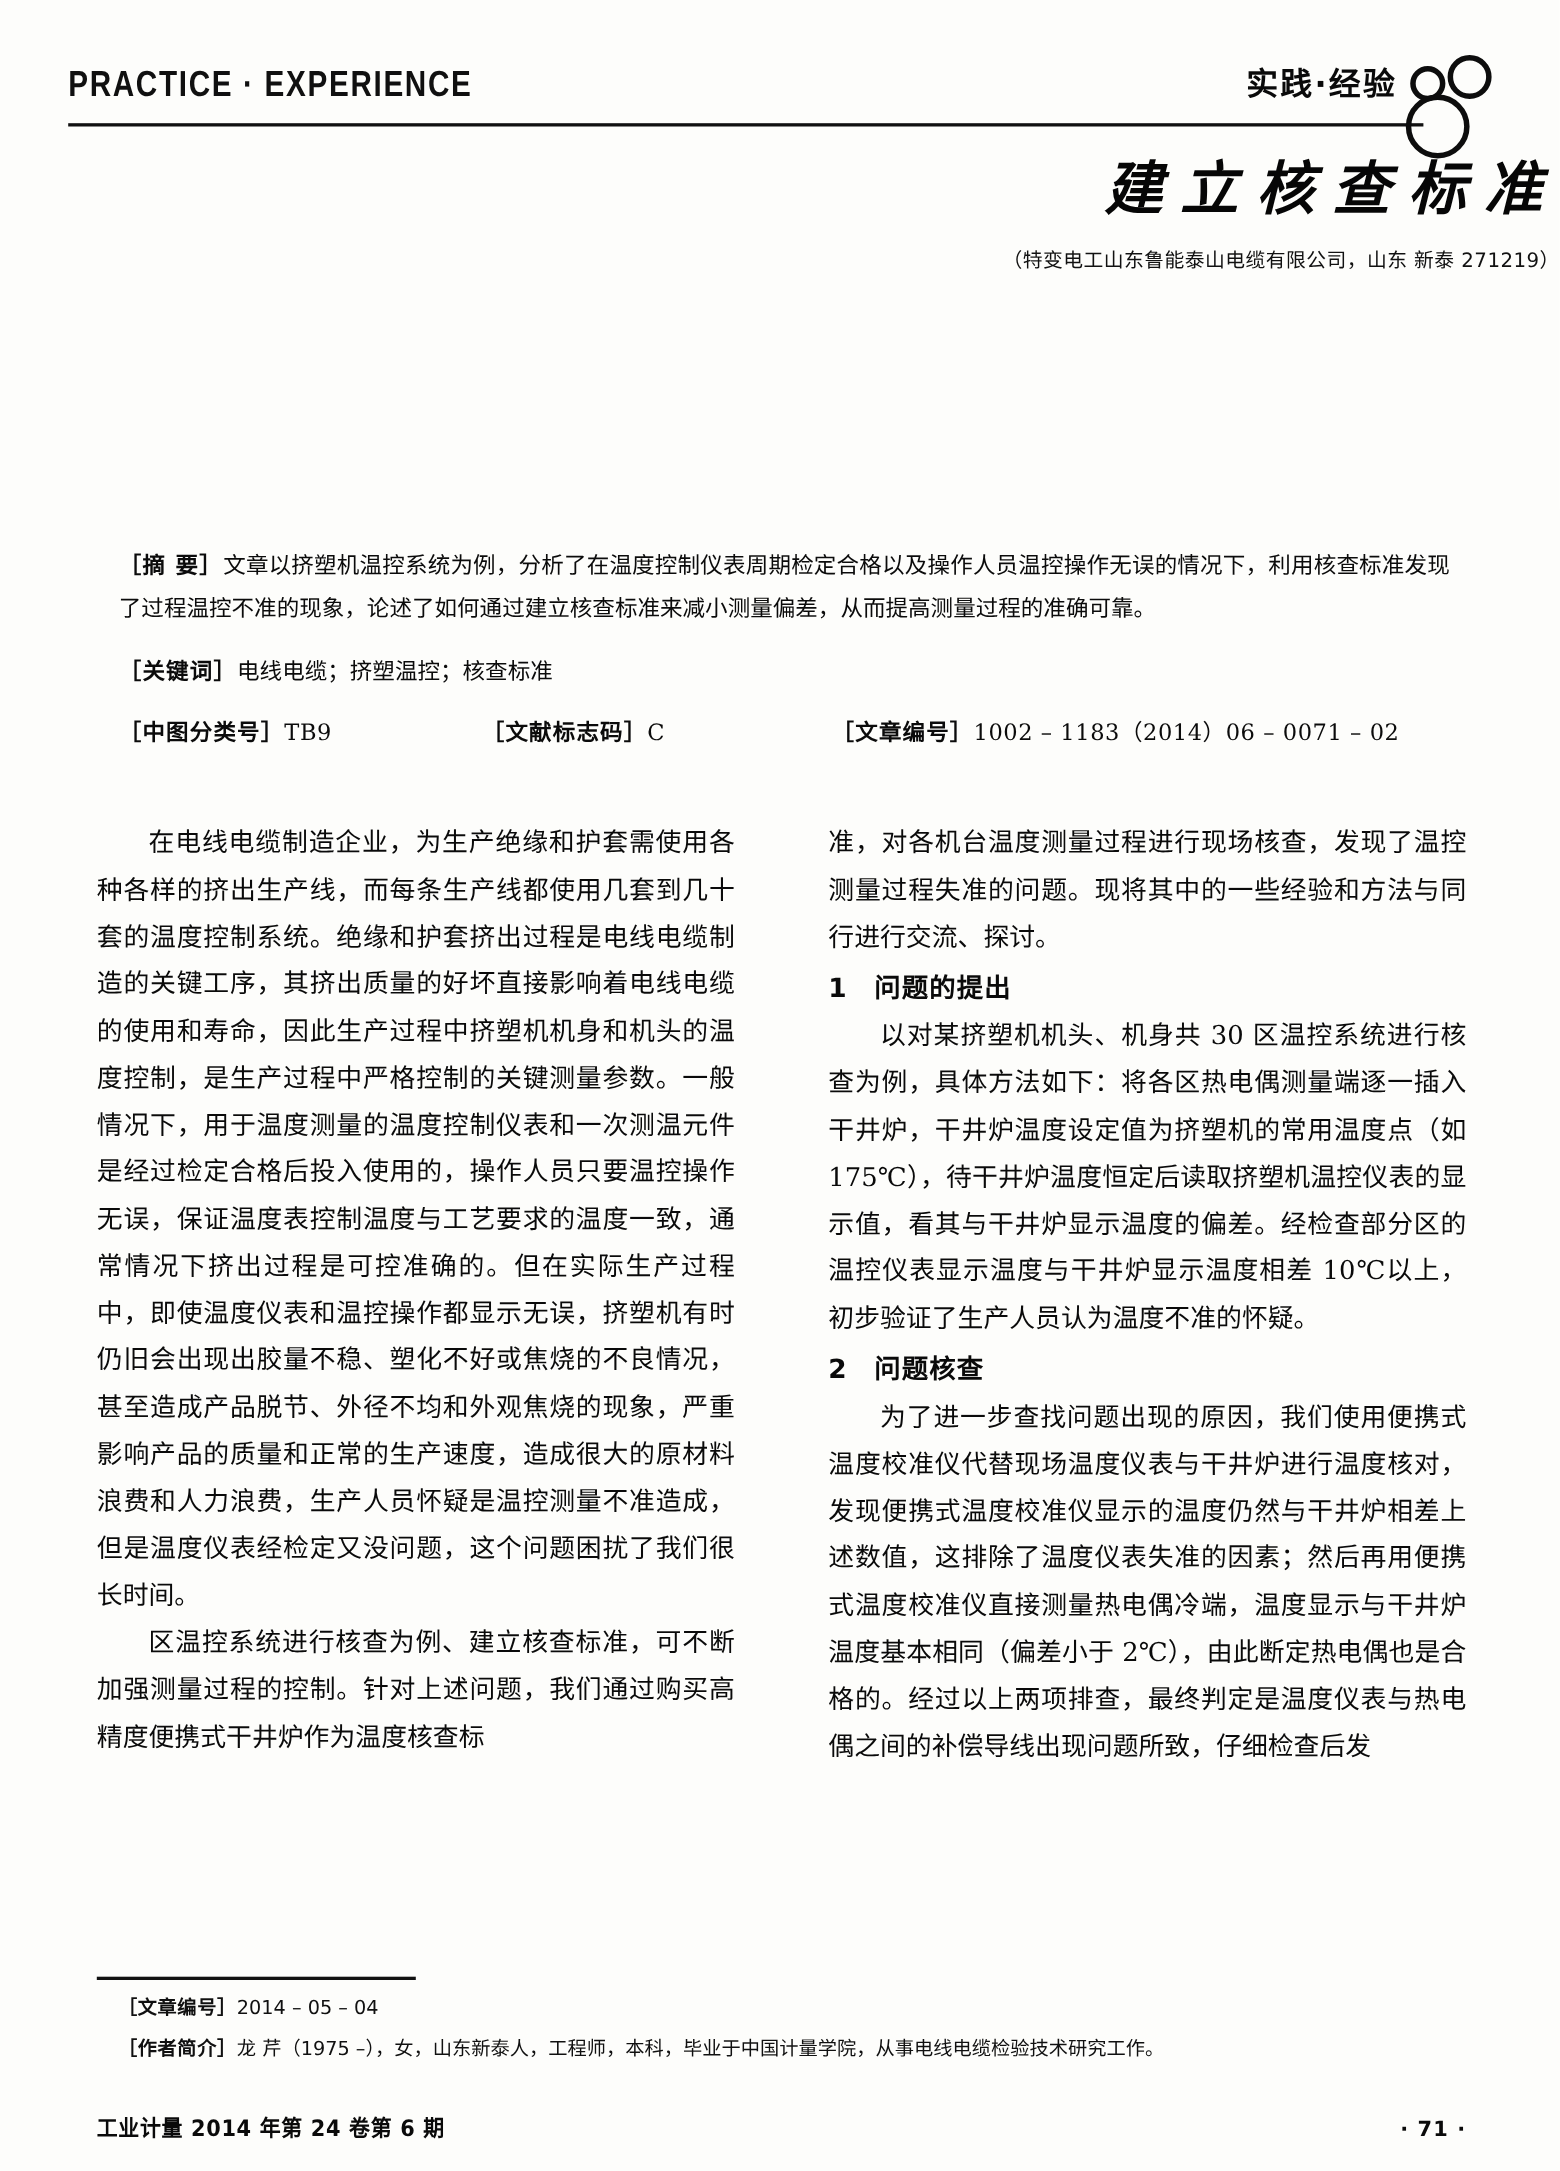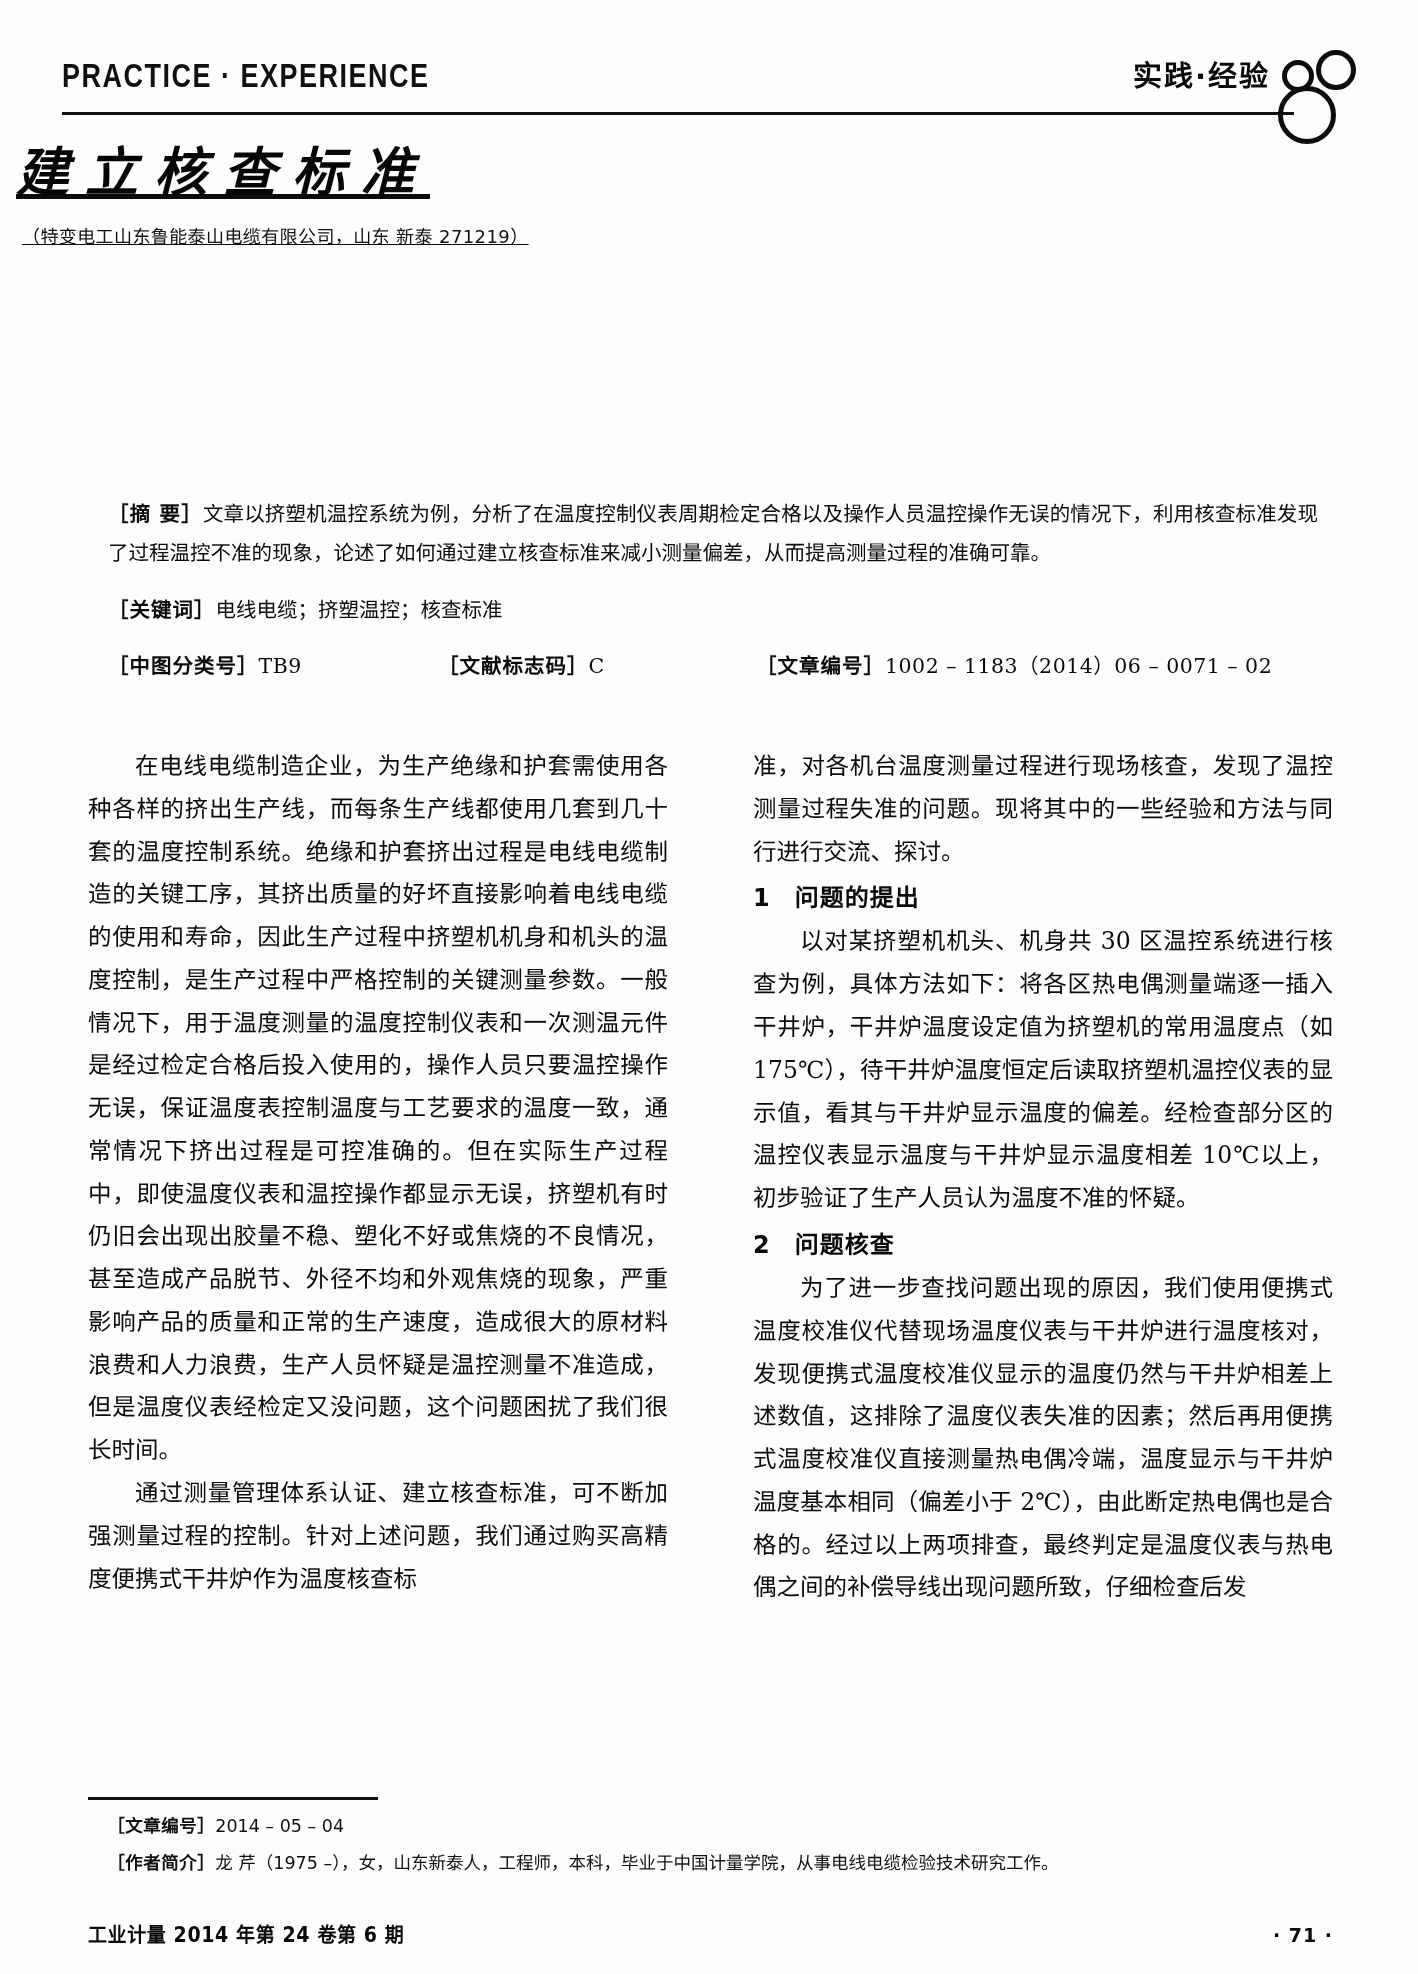--- a/index.html
+++ b/index.html
@@ -76,22 +76,21 @@
   .ring.r-a { width: 22px; height: 22px; left: 18px; top: 16px; border-width: 5px; }
   .ring.r-b { width: 30px; height: 30px; left: 52px; top: 6px; border-width: 5px; }
   .ring.r-c { width: 48px; height: 48px; left: 14px; top: 42px; border-width: 5px; }
 
   
   .title-block {
     position: absolute;
     left: 0;
     top: 140px;
     width: 1418px;
-    text-align: left;
-    text-decoration: underline;
+    text-align: right;
   }
   .title-line {
     font-family: "DejaVu Serif", "Liberation Serif", serif;
     font-weight: 700;
     font-style: italic;
     color: #060606;
     letter-spacing: 16px;
     text-indent: 16px;
     line-height: 1.24;
   }
@@ -265,21 +264,21 @@
         <span class="fm-label">［文章编号］</span><span class="mono-num">1002 – 1183（2014）06 – 0071 – 02</span>
       </div>
     </div>
 
   </div>
 
   <div class="body-cols">
 
     <div class="col col-left">
       <p class="para">在电线电缆制造企业，为生产绝缘和护套需使用各种各样的挤出生产线，而每条生产线都使用几套到几十套的温度控制系统。绝缘和护套挤出过程是电线电缆制造的关键工序，其挤出质量的好坏直接影响着电线电缆的使用和寿命，因此生产过程中挤塑机机身和机头的温度控制，是生产过程中严格控制的关键测量参数。一般情况下，用于温度测量的温度控制仪表和一次测温元件是经过检定合格后投入使用的，操作人员只要温控操作无误，保证温度表控制温度与工艺要求的温度一致，通常情况下挤出过程是可控准确的。但在实际生产过程中，即使温度仪表和温控操作都显示无误，挤塑机有时仍旧会出现出胶量不稳、塑化不好或焦烧的不良情况，甚至造成产品脱节、外径不均和外观焦烧的现象，严重影响产品的质量和正常的生产速度，造成很大的原材料浪费和人力浪费，生产人员怀疑是温控测量不准造成，但是温度仪表经检定又没问题，这个问题困扰了我们很长时间。</p>
-      <p class="para">通过测量管理体系认证、建立核查标准，可不断加强测量过程的控制。针对上述问题，我们通过购买高精度便携式干井炉作为温度核查标</p>
+      <p class="para">区温控系统进行核查为例、建立核查标准，可不断加强测量过程的控制。针对上述问题，我们通过购买高精度便携式干井炉作为温度核查标</p>
     </div>
 
     <div class="col col-right">
       <p class="para" style="text-indent:0">准，对各机台温度测量过程进行现场核查，发现了温控测量过程失准的问题。现将其中的一些经验和方法与同行进行交流、探讨。</p>
 
       <h2 class="sec-head">
         <span class="sec-num">1</span><span>问题的提出</span>
       </h2>
       <p class="para">以对某挤塑机机头、机身共 30 区温控系统进行核查为例，具体方法如下：将各区热电偶测量端逐一插入干井炉，干井炉温度设定值为挤塑机的常用温度点（如 175℃），待干井炉温度恒定后读取挤塑机温控仪表的显示值，看其与干井炉显示温度的偏差。经检查部分区的温控仪表显示温度与干井炉显示温度相差 10℃以上，初步验证了生产人员认为温度不准的怀疑。</p>
 

